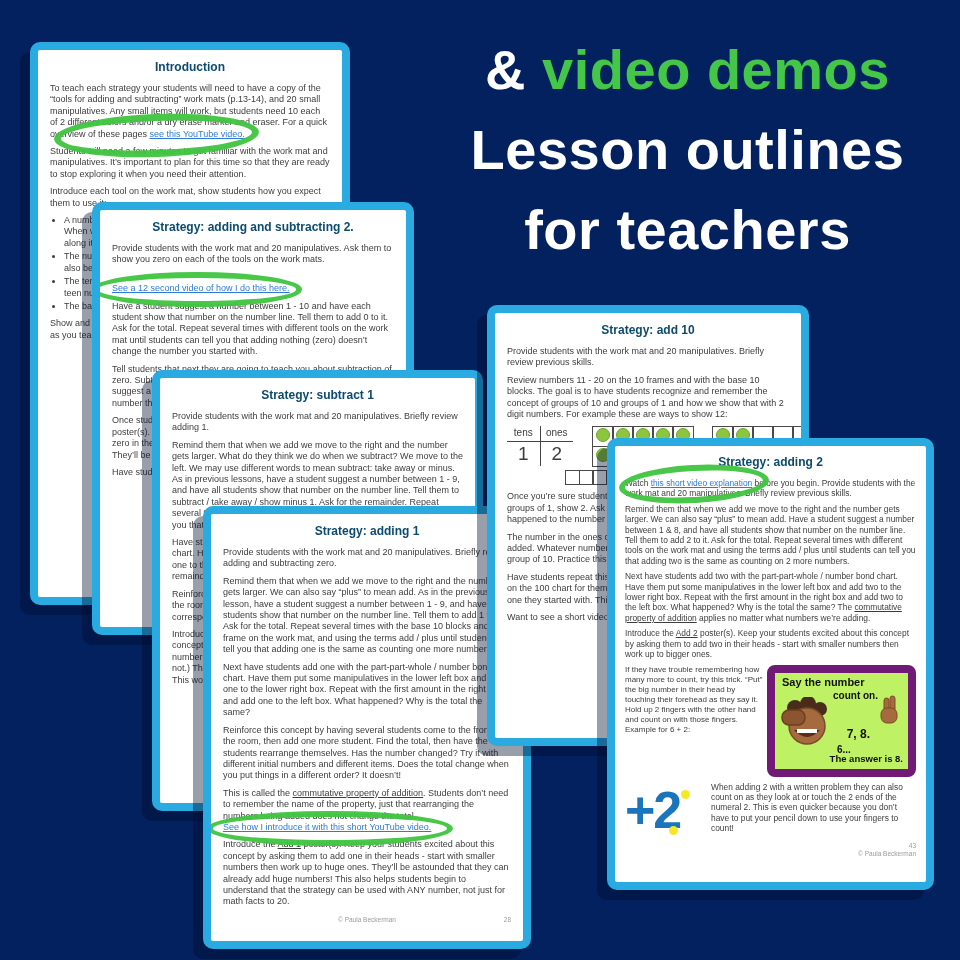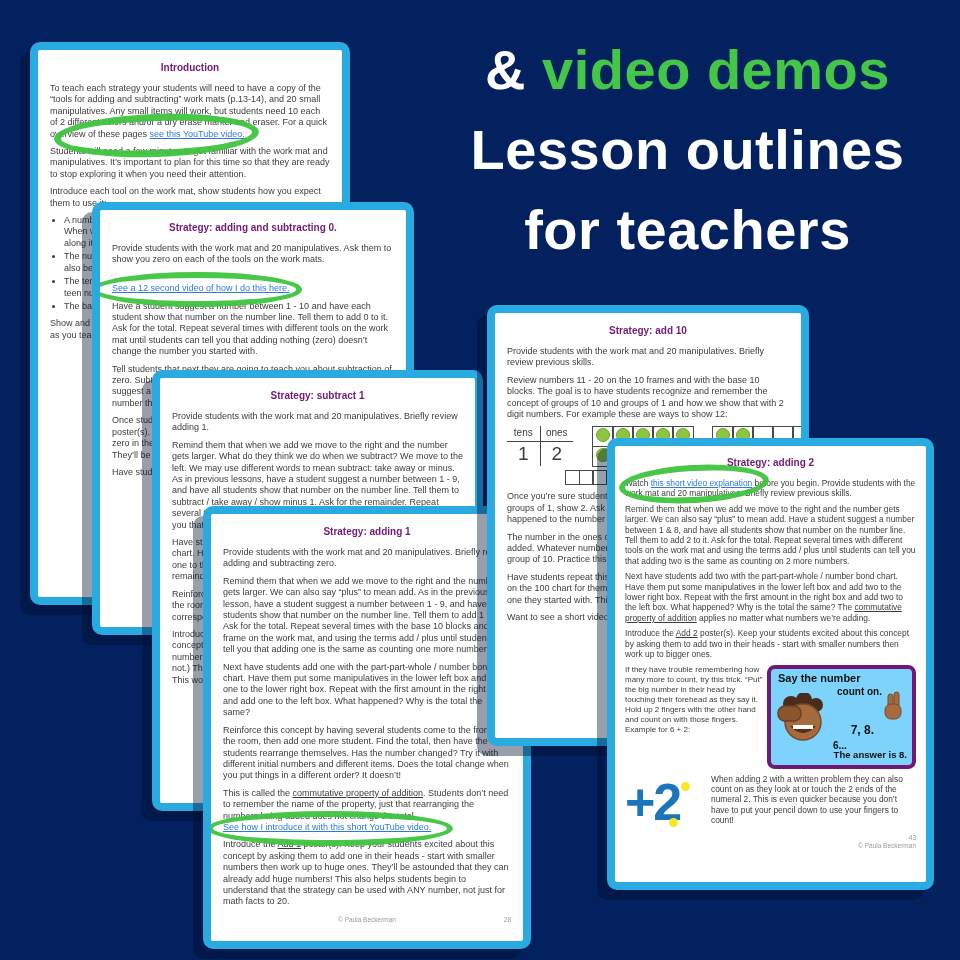--- a/index.html
+++ b/index.html
@@ -10,21 +10,21 @@
   .headline{position:absolute;left:415px;top:30px;width:545px;text-align:center;
     font-weight:bold;font-size:56px;line-height:80px;color:#ffffff;letter-spacing:.5px;}
   .headline .green{color:#44c648;}
 
   
   .page{position:absolute;background:#ffffff;border:8px solid #29abe2;border-radius:10px;
     box-sizing:border-box;box-shadow:-10px 10px 0 rgba(0,12,45,.40);
     color:#3d3d3d;font-size:9px;line-height:11.4px;}
   .page-inner{position:relative;width:100%;height:100%;overflow:hidden;
     padding:9px 12px;box-sizing:border-box;}
-  .ptitle{text-align:center;font-size:10px;line-height:17px;color:#701a75;margin:0 0 7px 0;}
+  .ptitle{text-align:center;font-size:12px;line-height:17px;color:#0c4a6e;margin:0 0 7px 0;}
   .page p{margin:0 0 6px 0;}
   .u{text-decoration:underline;}
   .link{color:#2e7bd6;text-decoration:underline;cursor:pointer;}
   ul.blt{margin:0 0 6px 0;padding:0 0 0 14px;}
   ul.blt li{margin:0 0 2px 0;}
 
   #page-intro  {left:30px; top:42px; width:320px;height:563px;z-index:1;}
   #page-addsub0{left:92px; top:202px;width:322px;height:433px;z-index:2;}
   #page-sub1   {left:152px;top:370px;width:331px;height:441px;z-index:3;}
   #page-add1   {left:203px;top:506px;width:328px;height:443px;z-index:4;}
@@ -54,21 +54,21 @@
   .tframe{display:grid;grid-template-columns:repeat(5,20px);grid-auto-rows:20px;flex:none;}
   .tf-cell{border:1.5px solid #4a4a4a;margin:-0.75px;}
   .tf-cell.filled::before{content:'';display:block;width:14px;height:14px;margin:1.5px auto;
     border-radius:50%;background:#8cc63f;border:1px solid #6ea32f;box-sizing:border-box;}
   .rod{display:flex;margin:0 0 6px 58px;}
   .rod-cell{width:13px;height:13px;border:1.5px solid #4a4a4a;margin-right:-1.5px;}
 
   
   .trick-row{display:flex;gap:0;margin:0 0 5px 0;}
   .trick-text{width:142px;flex:none;font-size:8px;line-height:10px;}
-  .say-box{position:relative;flex:1;height:96px;border:4px solid #701a75;border-radius:8px;background:#7dd3fc;}
+  .say-box{position:relative;flex:1;height:96px;border:8px solid #701a75;border-radius:8px;background:#bef264;}
   .say-title{position:absolute;left:7px;top:4px;font-weight:bold;font-size:11px;color:#111;}
   .say-counton{position:absolute;right:30px;top:18px;font-weight:bold;font-size:10px;color:#111;}
   .say-six{position:absolute;left:62px;top:72px;font-weight:bold;font-size:10px;color:#111;}
   .say-78{position:absolute;right:38px;top:56px;font-weight:bold;font-size:12px;color:#111;text-align:center;}
   .say-answer{position:absolute;right:5px;bottom:4px;font-weight:bold;font-size:9.5px;color:#111;}
   .face-svg{position:absolute;left:6px;top:24px;}
   .hand-svg{position:absolute;right:6px;top:22px;}
 
   
   .plus2-row{display:flex;gap:8px;align-items:flex-start;margin:0 0 2px 0;}
@@ -104,21 +104,21 @@
         <li>The number bond shows the relationship between parts, and it can also be split into two parts and a whole.</li>
         <li>The ten frames help us visualize how totals up to ten, and then the teen numbers, are built.</li>
         <li>The base 10 blocks. They show groups of tens and ones.</li>
       </ul>
       <p>Show and display them on a board dedicated to the strategy posters as you teach each one. A bulletin board header is included in this set.</p>
     </div>
   </div>
 
   <div class="page" id="page-addsub0">
     <div class="page-inner">
-      <h2 class="ptitle">Strategy: adding and subtracting 0.</h2>
+      <h2 class="ptitle">Strategy: adding and subtracting 2.</h2>
       <p>Provide students with the work mat and 20 manipulatives. Ask them to show you zero on each of the tools on the work mats.</p>
       <p><br>
         <span class="circled c-addsub0"><span class="ellipse"></span><a class="link" href="#">See a 12 second video of how I do this here.</a></span></p>
       <p>Have a student suggest a number between 1 - 10 and have each student show that number on the number line.  Tell them to add 0 to it. Ask for the total. Repeat several times with different tools on the work mat until students can tell you that adding nothing (zero) doesn’t change the number you started with.</p>
       <p>Tell students that next they are going to teach you about subtraction of zero. Subtracting zero means moving nowhere on the line. Have them suggest a number, take away zero, and discover they end with the number they started with.</p>
       <p><span>Once students understand this, show them </span><span class="u">the Add or Subtract 0</span><span> poster(s). Reinforce the concept by asking them to add or subtract zero in their heads - begin with smaller numbers then try bigger ones. They’ll be astounded at what they can already do!</span></p>
       <p>Have students complete the practice pages.</p>
     </div>
   </div>
 

